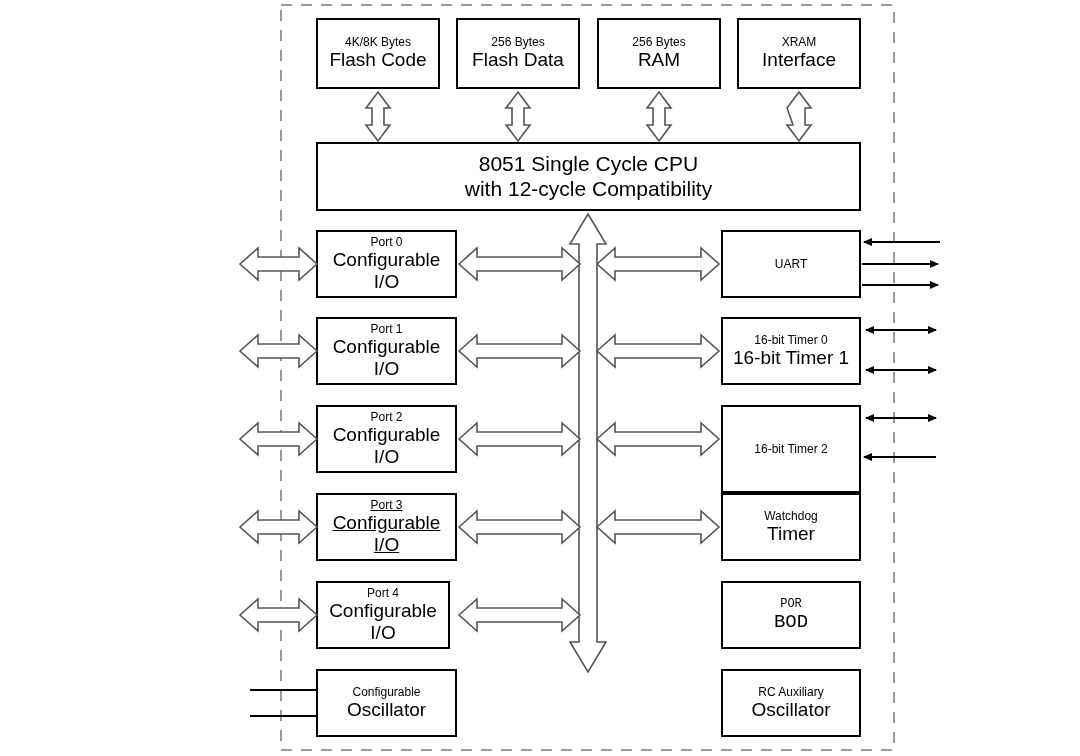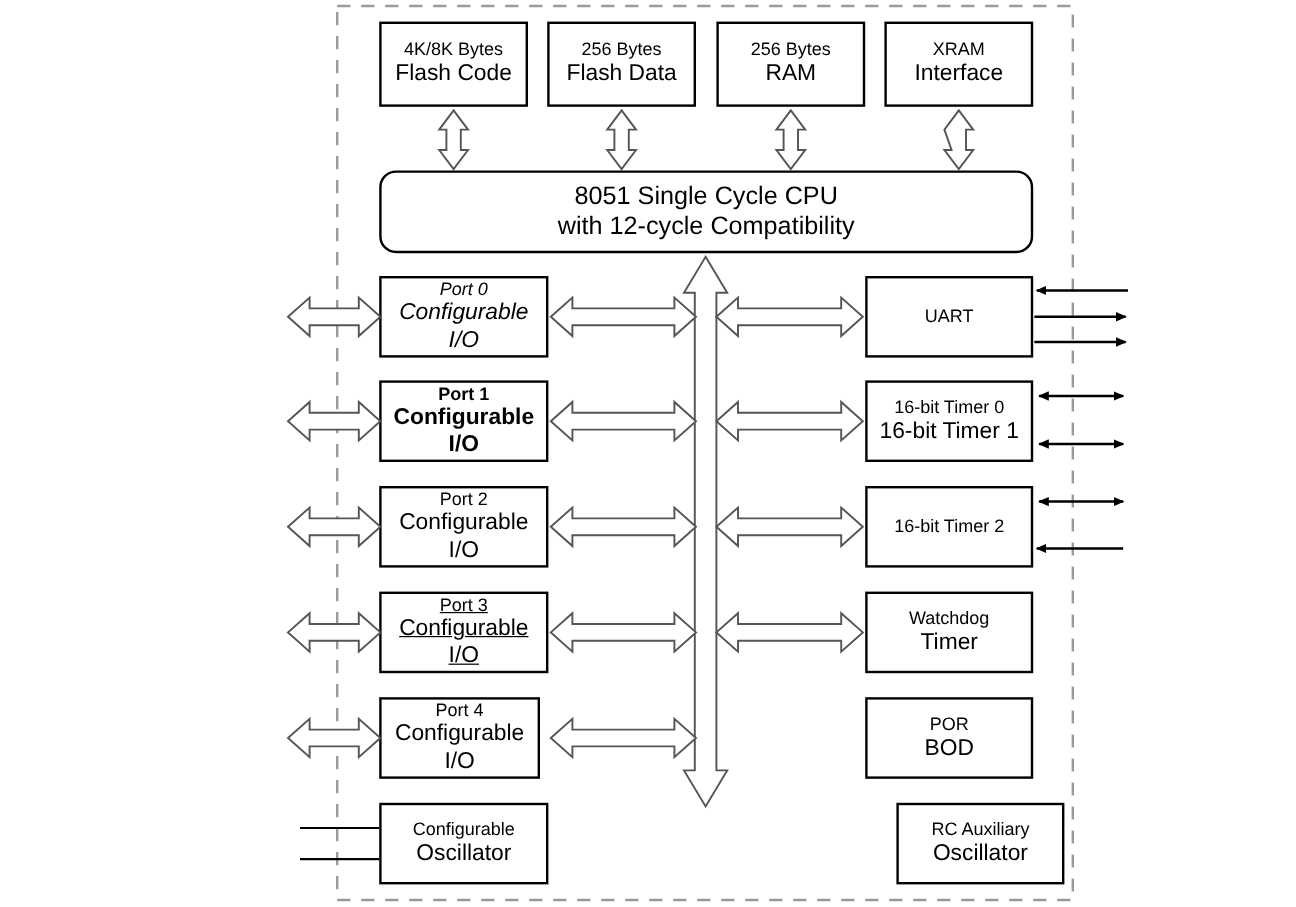--- a/index.html
+++ b/index.html
@@ -2,21 +2,21 @@
 <html><head>
 <meta charset="utf-8">
 <style>
   html,body{margin:0;padding:0;background:#ffffff;}
   body{width:1080px;height:756px;position:relative;overflow:hidden;
        font-family:"Liberation Sans",sans-serif;color:#000;}
   #canvas{position:absolute;left:0;top:0;width:1080px;height:756px;}
   .box{position:absolute;box-sizing:border-box;border:2.5px solid #000;background:#fff;
        display:flex;flex-direction:column;align-items:center;justify-content:center;
        text-align:center;line-height:1.18;}
-  .box .l1{font-size:15px;}
+  .box .l1{font-size:12px;}
   .box .l2{font-size:19px;}
   .cpu .l1{font-size:21px;}
   .cpu .l2{font-size:21px;}
   .svglayer{position:absolute;left:0;top:0;width:1080px;height:756px;pointer-events:none;}
 </style>
 </head>
 <body>
 
 <div id="canvas">
 
@@ -34,30 +34,30 @@
   </div>
   <div class="box" style="left:597px;top:18px;width:124px;height:71px;">
     <span class="l1">256 Bytes</span>
     <span class="l2">RAM</span>
   </div>
   <div class="box" style="left:737px;top:18px;width:124px;height:71px;">
     <span class="l1">XRAM</span>
     <span class="l2">Interface</span>
   </div>
 
-  <div class="box cpu" style="left:316px;top:142px;width:545px;height:69px;border-radius:14px;">
+  <div class="box cpu" style="left:316px;top:142px;width:545px;height:69px;">
     <span class="l1">8051 Single Cycle CPU</span>
     <span class="l2">with 12-cycle Compatibility</span>
   </div>
 
-  <div class="box" style="left:316px;top:230px;width:141px;height:68px;font-style:italic;">
+  <div class="box" style="left:316px;top:230px;width:141px;height:68px;">
     <span class="l1">Port 0</span>
     <span class="l2">Configurable I/O</span>
   </div>
-  <div class="box" style="left:316px;top:317px;width:141px;height:68px;font-weight:bold;">
+  <div class="box" style="left:316px;top:317px;width:141px;height:68px;">
     <span class="l1">Port 1</span>
     <span class="l2">Configurable I/O</span>
   </div>
   <div class="box" style="left:316px;top:405px;width:141px;height:68px;">
     <span class="l1">Port 2</span>
     <span class="l2">Configurable I/O</span>
   </div>
   <div class="box" style="left:316px;top:493px;width:141px;height:68px;text-decoration:underline;">
     <span class="l1">Port 3</span>
     <span class="l2">Configurable I/O</span>
@@ -67,32 +67,32 @@
     <span class="l2">Configurable I/O</span>
   </div>
 
   <div class="box" style="left:721px;top:230px;width:140px;height:68px;text-align:right;">
     <span class="l1">UART</span>
   </div>
   <div class="box" style="left:721px;top:317px;width:140px;height:68px;">
     <span class="l1">16-bit Timer 0</span>
     <span class="l2">16-bit Timer 1</span>
   </div>
-  <div class="box" style="left:721px;top:405px;width:140px;height:68px;">
+  <div class="box" style="left:721px;top:405px;width:140px;height:88px;">
     <span class="l1">16-bit Timer 2</span>
   </div>
   <div class="box" style="left:721px;top:493px;width:140px;height:68px;">
     <span class="l1">Watchdog</span>
     <span class="l2">Timer</span>
   </div>
-  <div class="box" style="left:721px;top:581px;width:140px;height:68px;">
+  <div class="box" style="left:721px;top:581px;width:140px;height:68px;font-family:Liberation Mono, monospace;">
     <span class="l1">POR</span>
     <span class="l2">BOD</span>
   </div>
-  <div class="box" style="left:721px;top:669px;width:140px;height:68px;margin-left:26px;">
+  <div class="box" style="left:721px;top:669px;width:140px;height:68px;">
     <span class="l1">RC Auxiliary</span>
     <span class="l2">Oscillator</span>
   </div>
 
   <div class="box" style="left:316px;top:669px;width:141px;height:68px;">
     <span class="l1">Configurable</span>
     <span class="l2">Oscillator</span>
   </div>
 
   <svg class="svglayer">

